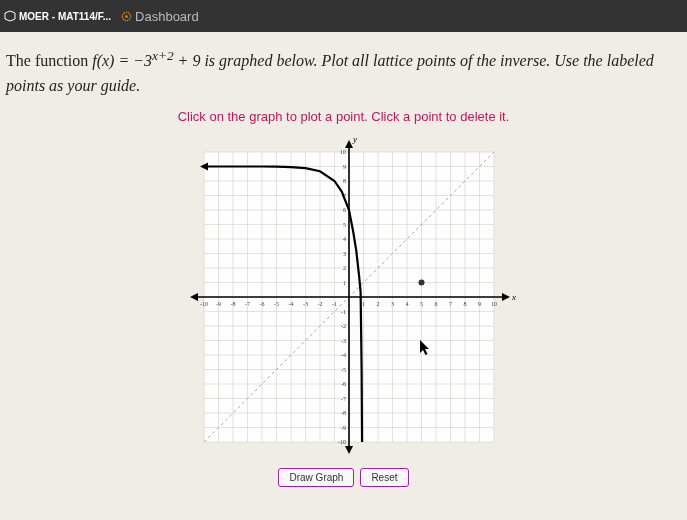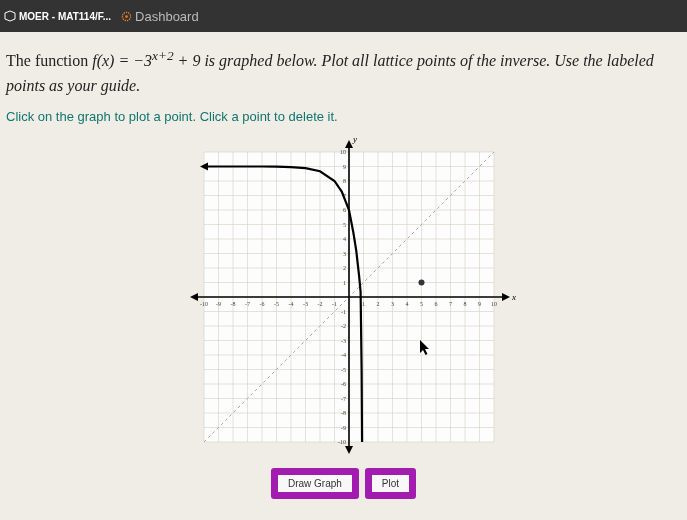--- a/index.html
+++ b/index.html
@@ -5,25 +5,25 @@
     * { margin: 0; padding: 0; box-sizing: border-box; }
     body { font-family: Georgia, 'Times New Roman', serif; background: #f0ede6; width: 687px; height: 520px; overflow: hidden; }
     .tab-bar { background: #333; height: 22px; display: flex; align-items: center; padding: 16px 4px; gap: 10px; }
     .tab-logo { color: #fff; font-size: 10px; font-weight: bold; font-family: Arial, sans-serif; display: flex; align-items: center; gap: 3px; }
     .tab-item { color: #bbb; font-size: 13px; font-family: Arial, sans-serif; display: flex; align-items: center; gap: 3px; }
     .logo-icon svg { display: block; }
     .gear-icon svg { display: block; }
     .content { padding: 14px 6px; }
     .problem-text { font-size: 16px; line-height: 1.55; color: #222; margin-bottom: 10px; }
     .math-fn { font-style: italic; }
-    .instruction { font-size: 13px; color: #0f766e; margin: 4px 0 8px; font-family: Arial, sans-serif; }
+    .instruction { text-align: center; font-size: 13px; color: #be185d; margin: 4px 0 8px; font-family: Arial, sans-serif; }
     .graph-wrap { display: flex; flex-direction: column; align-items: center; }
     .graph-container { width: 360px; height: 330px; position: relative; }
     .button-row { text-align: center; margin-top: 6px; display: flex; gap: 6px; justify-content: center; }
-    .btn { font-size: 10px; padding: 3px 10px; background: #f8f8f8; border: 7px solid #a21caf; border-radius: 3px; cursor: pointer; font-family: Arial, sans-serif; color: #333; }
+    .btn { font-size: 10px; padding: 3px 10px; background: #f8f8f8; border: 1px solid #a21caf; border-radius: 3px; cursor: pointer; font-family: Arial, sans-serif; color: #333; }
     .cursor-arrow { position: absolute; z-index: 100; pointer-events: none; }
   </style>
 </head>
 <body>
 
 <div class="tab-bar">
   <div class="tab-logo">
     <span class="logo-icon">
       <svg width="12" height="12" viewBox="0 0 12 12">
           <path d="M1 3 L6 1 L11 3 L11 9 L6 11 L1 9 Z" fill="none" stroke="#fff" stroke-width="1"></path>
@@ -149,16 +149,16 @@
           <circle cx="257.5" cy="150.5" r="3" fill="#333"></circle>
         </svg>
       <div class="cursor-arrow" style="left:256px; top:208px;">
         <svg width="12" height="16" viewBox="0 0 12 16">
             <path d="M0 0 L0 13 L3 10 L5.5 15 L7.5 14 L5 9 L9 9 Z" fill="#000"></path>
           </svg>
       </div>
     </div>
     <div class="button-row">
       <button class="btn">Draw Graph</button>
-      <button class="btn">Plot</button>
+      <button class="btn">Reset</button>
     </div>
   </div>
 </div>
 
 </body></html>

